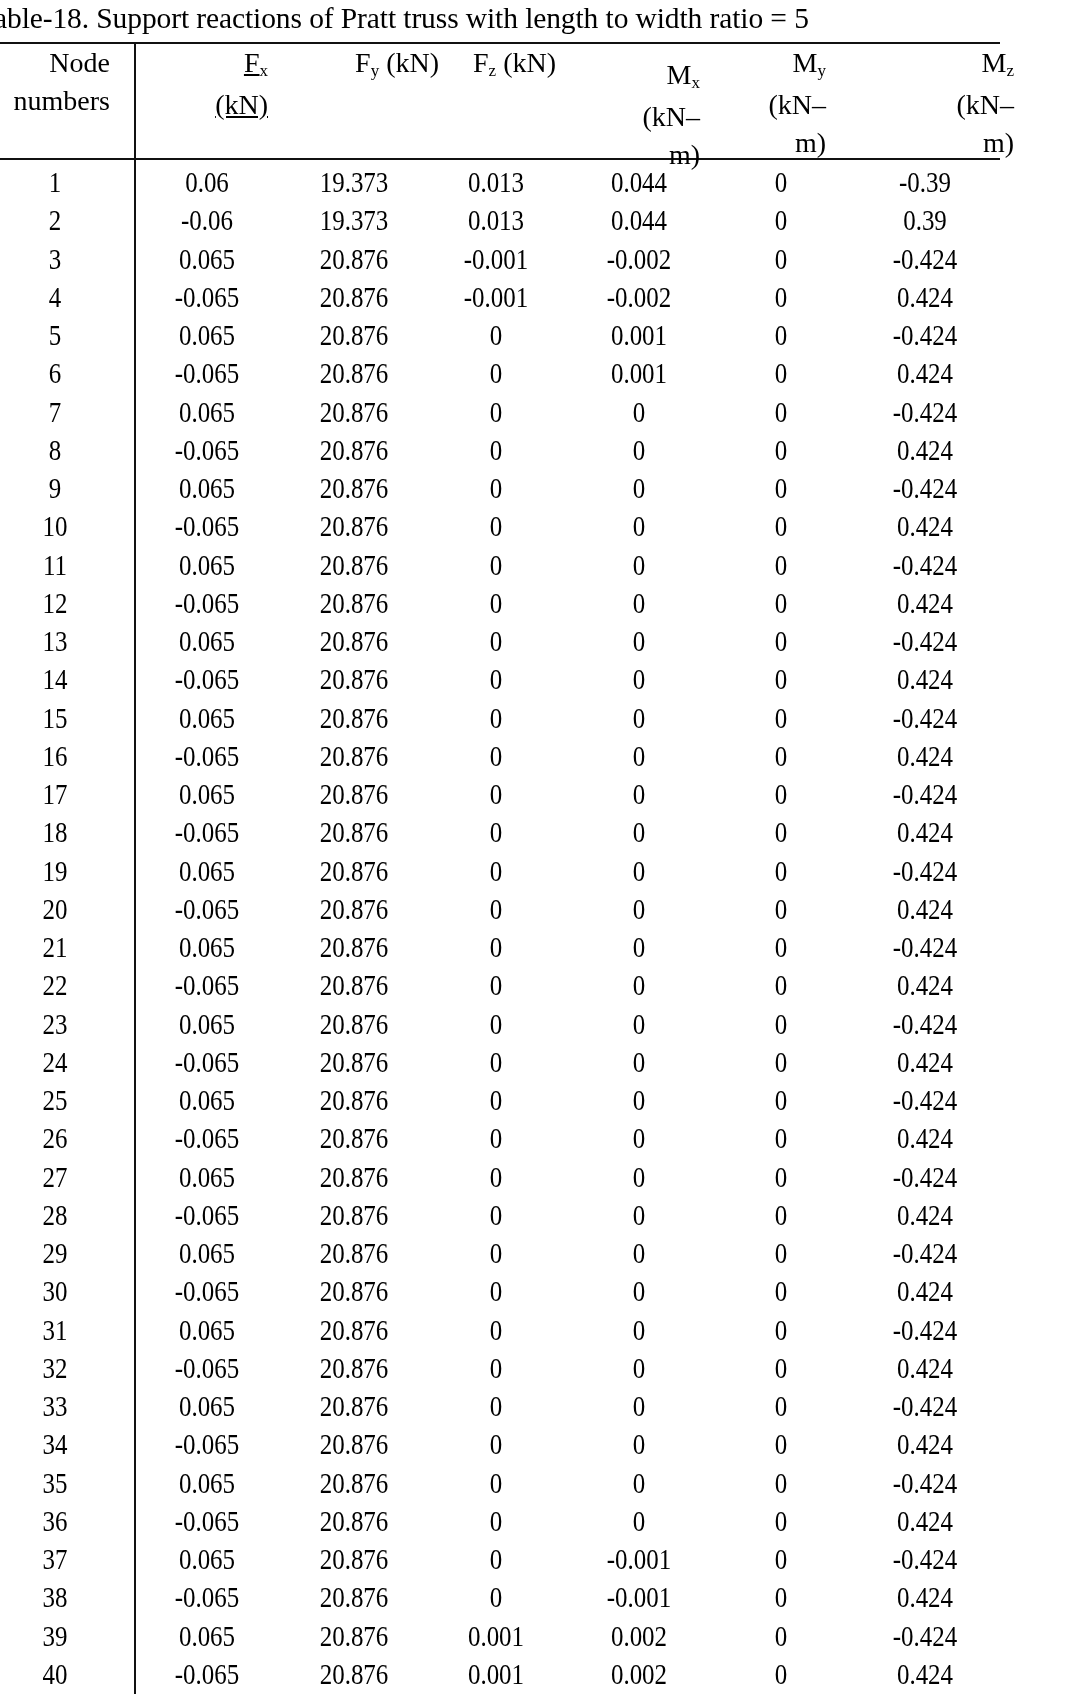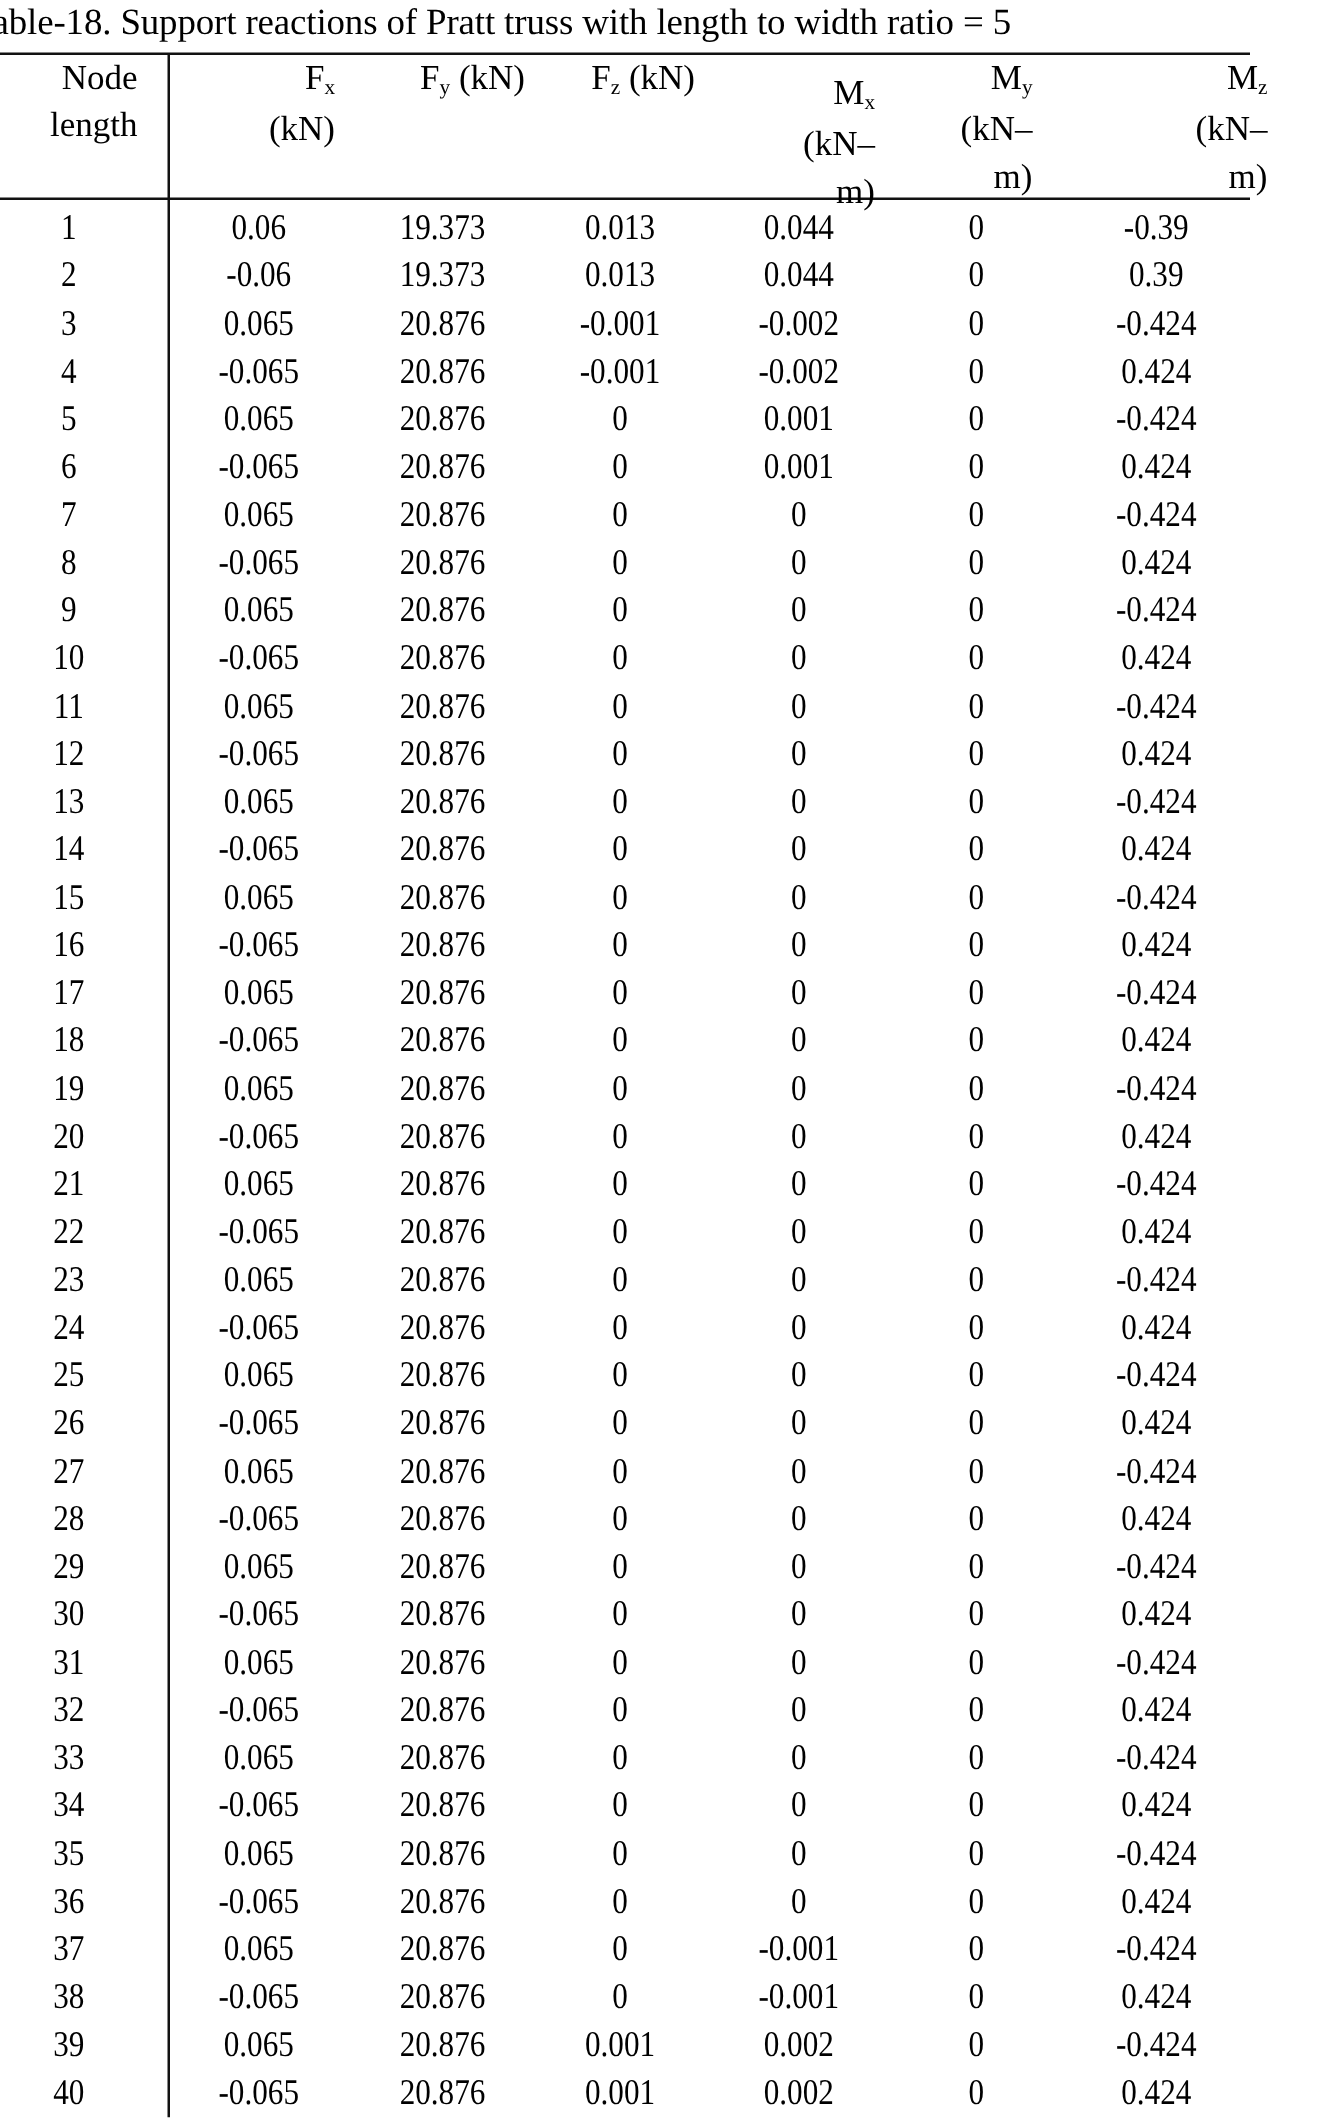--- a/index.html
+++ b/index.html
@@ -25,27 +25,27 @@
 <body>
 
 <div class="caption">able-18. Support reactions of Pratt truss with length to width ratio = 5</div>
 
 <div class="rule" style="left:0;top:42px;width:1000px;"></div>
 <div class="rule" style="left:0;top:158px;width:1000px;"></div>
 <div class="vline" style="top:44px;height:1650px;"></div>
 
 <div class="hdr" style="left:0;top:44px;width:110px;">
   <div>Node</div>
-  <div>length</div>
-</div>
-<div class="hdr" style="left:146px;top:44px;width:122px;">
+  <div>numbers</div>
+</div>
+<div class="hdr" style="left:146px;top:44px;width:122px;text-decoration:underline;">
   <div><span>F</span><sub>x</sub></div>
   <div>(kN)</div>
 </div>
-<div class="hdr" style="left:276px;top:44px;width:144px;">
+<div class="hdr" style="left:295px;top:44px;width:144px;">
   <div><span>F</span><sub>y</sub> <span>(kN)</span></div>
 </div>
 <div class="hdr" style="left:416px;top:44px;width:140px;">
   <div><span>F</span><sub>z</sub> <span>(kN)</span></div>
 </div>
 <div class="hdr" style="left:578px;top:56px;width:122px;">
   <div><span>M</span><sub>x</sub></div>
   <div>(kN–</div>
   <div>m)</div>
 </div>

